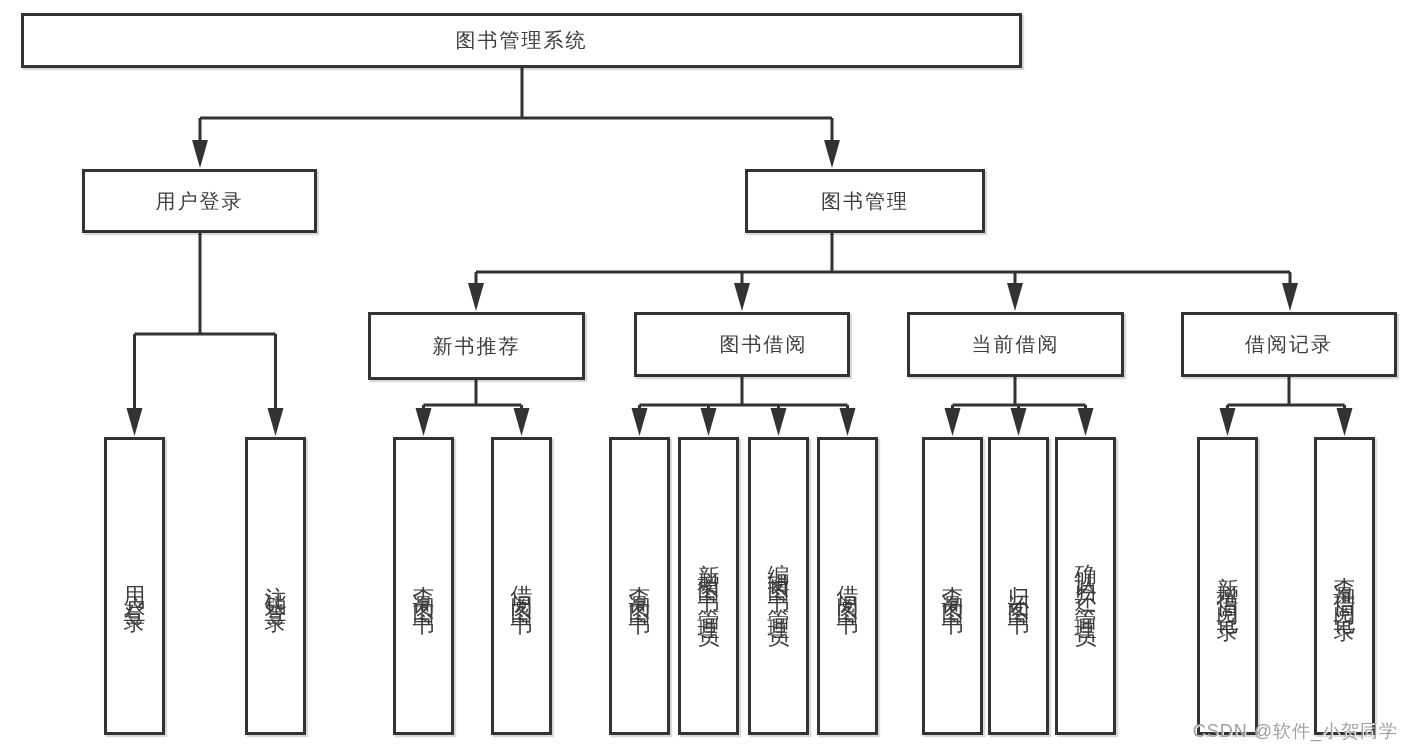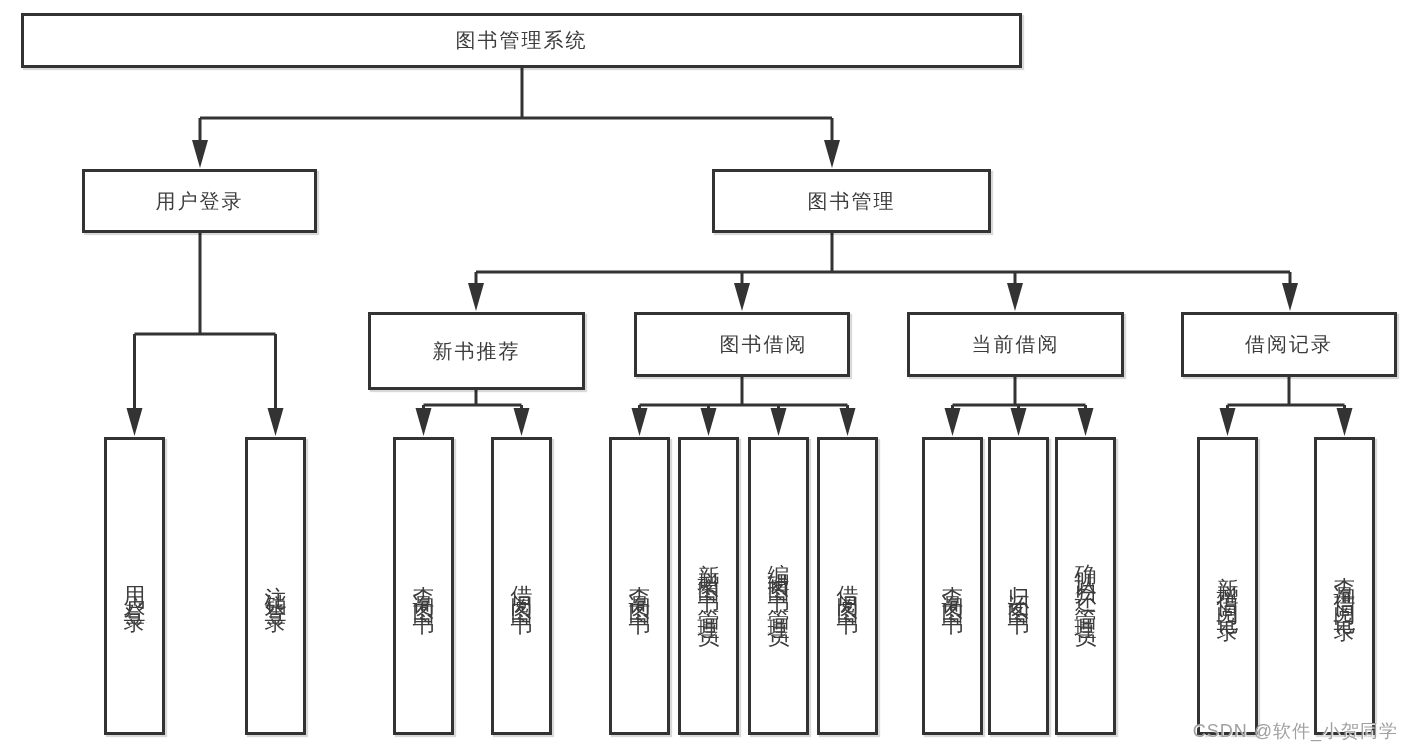--- a/index.html
+++ b/index.html
@@ -104,23 +104,23 @@
       <polygon points="1077.5,408 1093.5,408 1085.5,436" fill="#333333"></polygon>
       <line x1="1227.5" y1="405" x2="1227.5" y2="412" stroke="#333333" stroke-width="3"></line>
       <polygon points="1219.5,408 1235.5,408 1227.5,436" fill="#333333"></polygon>
       <line x1="1344.5" y1="405" x2="1344.5" y2="412" stroke="#333333" stroke-width="3"></line>
       <polygon points="1336.5,408 1352.5,408 1344.5,436" fill="#333333"></polygon>
     </svg>
 
   <div class="box hnode" style="left:21px;top:13px;width:1001px;height:55px;">图书管理系统</div>
 
   <div class="box hnode" style="left:82px;top:169px;width:235px;height:64px;">用户登录</div>
-  <div class="box hnode" style="left:712px;top:169px;width:279px;height:64px;">图书管理</div>
+  <div class="box hnode" style="left:745px;top:169px;width:240px;height:64px;">图书管理</div>
 
-  <div class="box hnode" style="left:368px;top:312px;width:217px;height:78px;">新书推荐</div>
+  <div class="box hnode" style="left:368px;top:312px;width:217px;height:68px;">新书推荐</div>
   <div class="box hnode" style="left:634px;top:312px;width:216px;height:65px;padding-left:43px;">图书借阅</div>
   <div class="box hnode" style="left:907px;top:312px;width:217px;height:65px;font-family:Liberation Mono, monospace;">当前借阅</div>
   <div class="box hnode" style="left:1181px;top:312px;width:216px;height:65px;">借阅记录</div>
 
   <div class="box leaf" style="left:104px;top:437px;width:61px;height:298px;">用户登录</div>
   <div class="box leaf" style="left:245px;top:437px;width:61px;height:298px;">注销登录</div>
 
   <div class="box leaf" style="left:393px;top:437px;width:61px;height:298px;">查询图书</div>
   <div class="box leaf" style="left:491px;top:437px;width:61px;height:298px;">借阅图书</div>
 

